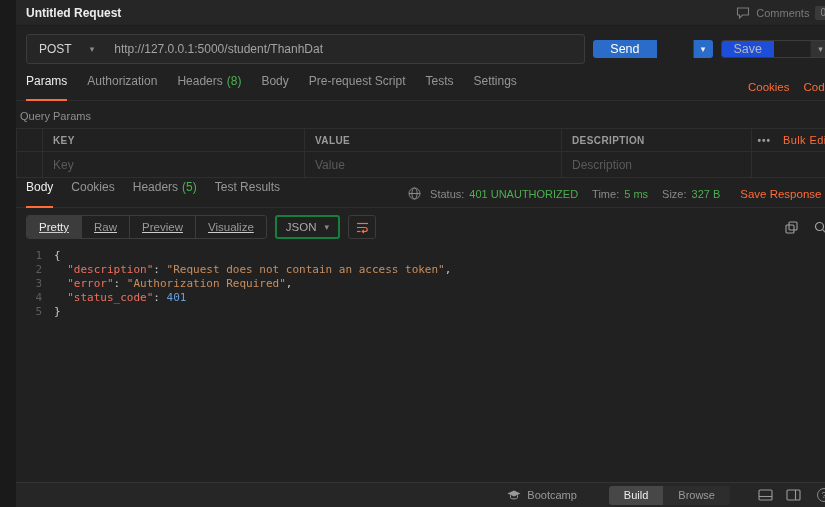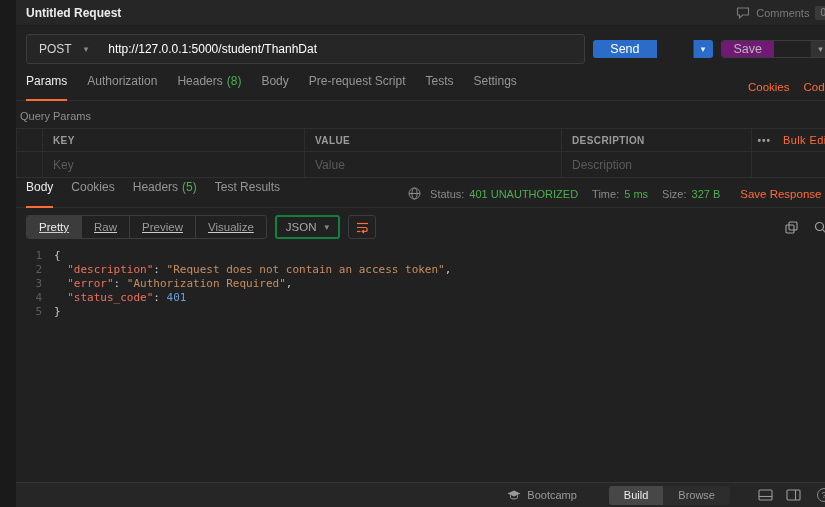--- a/index.html
+++ b/index.html
@@ -12,31 +12,31 @@
   
   .topbar { height:26px; flex:0 0 auto; background:#262626; display:flex; align-items:center;
     padding:0 10px; border-bottom:1px solid #1c1c1c; }
   .topbar-title { font-size:12px; font-weight:bold; color:#ededed; }
   .topbar-right { margin-left:auto; display:flex; align-items:center; gap:6px; color:#7a7a7a; font-size:11px; cursor:pointer; }
   .badge { background:#3a3a3a; color:#8a8a8a; border-radius:2px; padding:0 5px; font-size:10px; line-height:14px; }
   
   .request-row { display:flex; align-items:center; gap:8px; padding:8px 10px 10px; flex:0 0 auto; }
   .url-group { flex:1; display:flex; align-items:center; height:30px; background:#262626;
     border:1px solid #3c3c3c; border-radius:3px; }
-  .method { display:flex; align-items:center; gap:12px; padding:0 12px; font-size:12px; color:#d6d6d6; cursor:pointer; }
+  .method { display:flex; align-items:center; gap:18px; padding:0 12px; font-size:12px; color:#d6d6d6; cursor:pointer; }
   .caret { color:#8a8a8a; font-size:9px; line-height:1; }
-  .url-input { flex:1; background:transparent; border:none; outline:none; color:#ffffff;
+  .url-input { flex:1; background:transparent; border:none; outline:none; color:#a3a3a3;
     font-size:12px; padding:0 8px; font-family:"Liberation Sans", sans-serif; }
   .btn-split { display:flex; height:18px; border-radius:3px; overflow:hidden; flex:0 0 auto;gap:36px; }
   .btn-split button { border:none; cursor:pointer; font-family:"Liberation Sans", sans-serif; }
   .send .main { background:var(--send-blue,#2a6cc8); color:#fff; font-size:12.5px; padding:0 17px; }
   .send .caret-btn { background:var(--send-blue,#2a6cc8); border-left:1px solid rgba(0,0,0,.35);
     width:20px; color:#e8f0ff; font-size:9px; }
   .save { border:1px solid #3c3c3c; }
-  .save .main { background:#701a75; color:#b8b8b8; font-size:12.5px; padding:0 12px; }
+  .save .main { background:#1d4ed8; color:#b8b8b8; font-size:12.5px; padding:0 12px; }
   .save .caret-btn { background:#333333; border-left:1px solid #262626; width:20px; color:#999; font-size:9px; }
   
   .tabs-row { display:flex; align-items:center; padding:0 10px; height:27px; flex:0 0 auto;
     border-bottom:1px solid #2e2e2e; font-size:12px; color:#969696; gap:20px; }
   .tab { height:100%; display:flex; align-items:flex-start; gap:4px; cursor:pointer; position:relative; white-space:nowrap; }
   .tab.active { color:#ededed; }
   .tab.active::after { content:""; position:absolute; left:0; right:0; bottom:-1px; height:2px;
     background:var(--accent-orange,#ff6c37); }
   .count { color:var(--status-green,#4caf50); }
   .tabs-right { margin-left:auto; display:flex; gap:14px; font-size:11.5px; color:var(--accent-orange,#ff6c37); }

